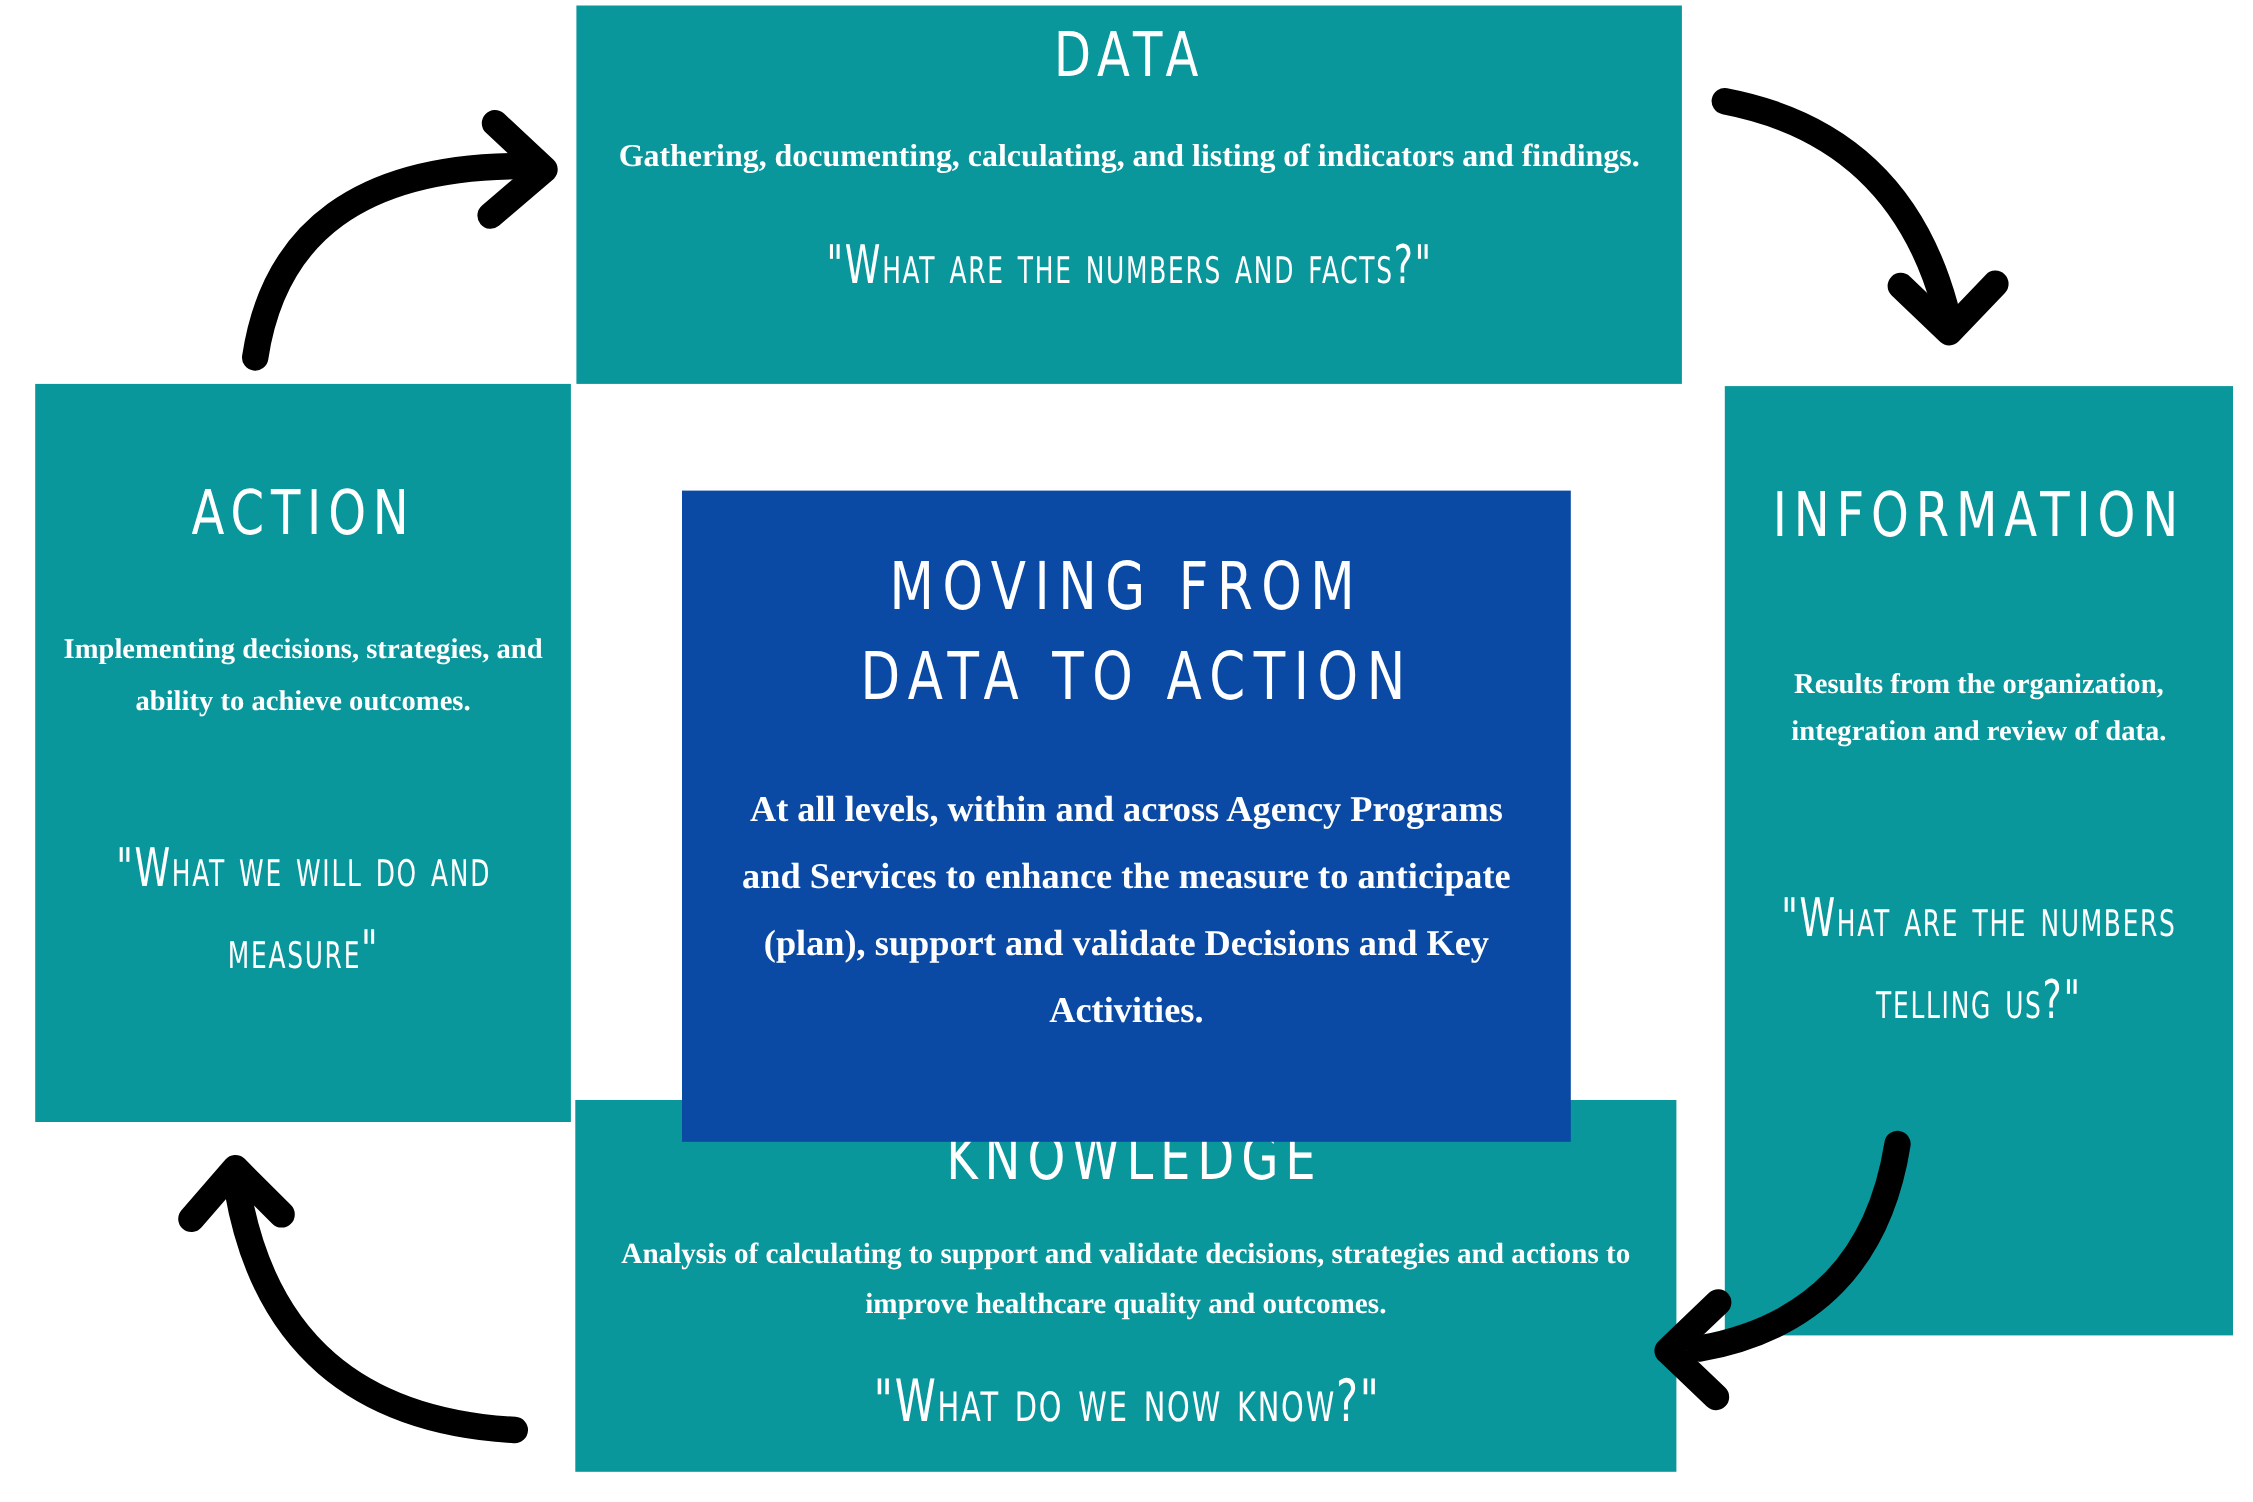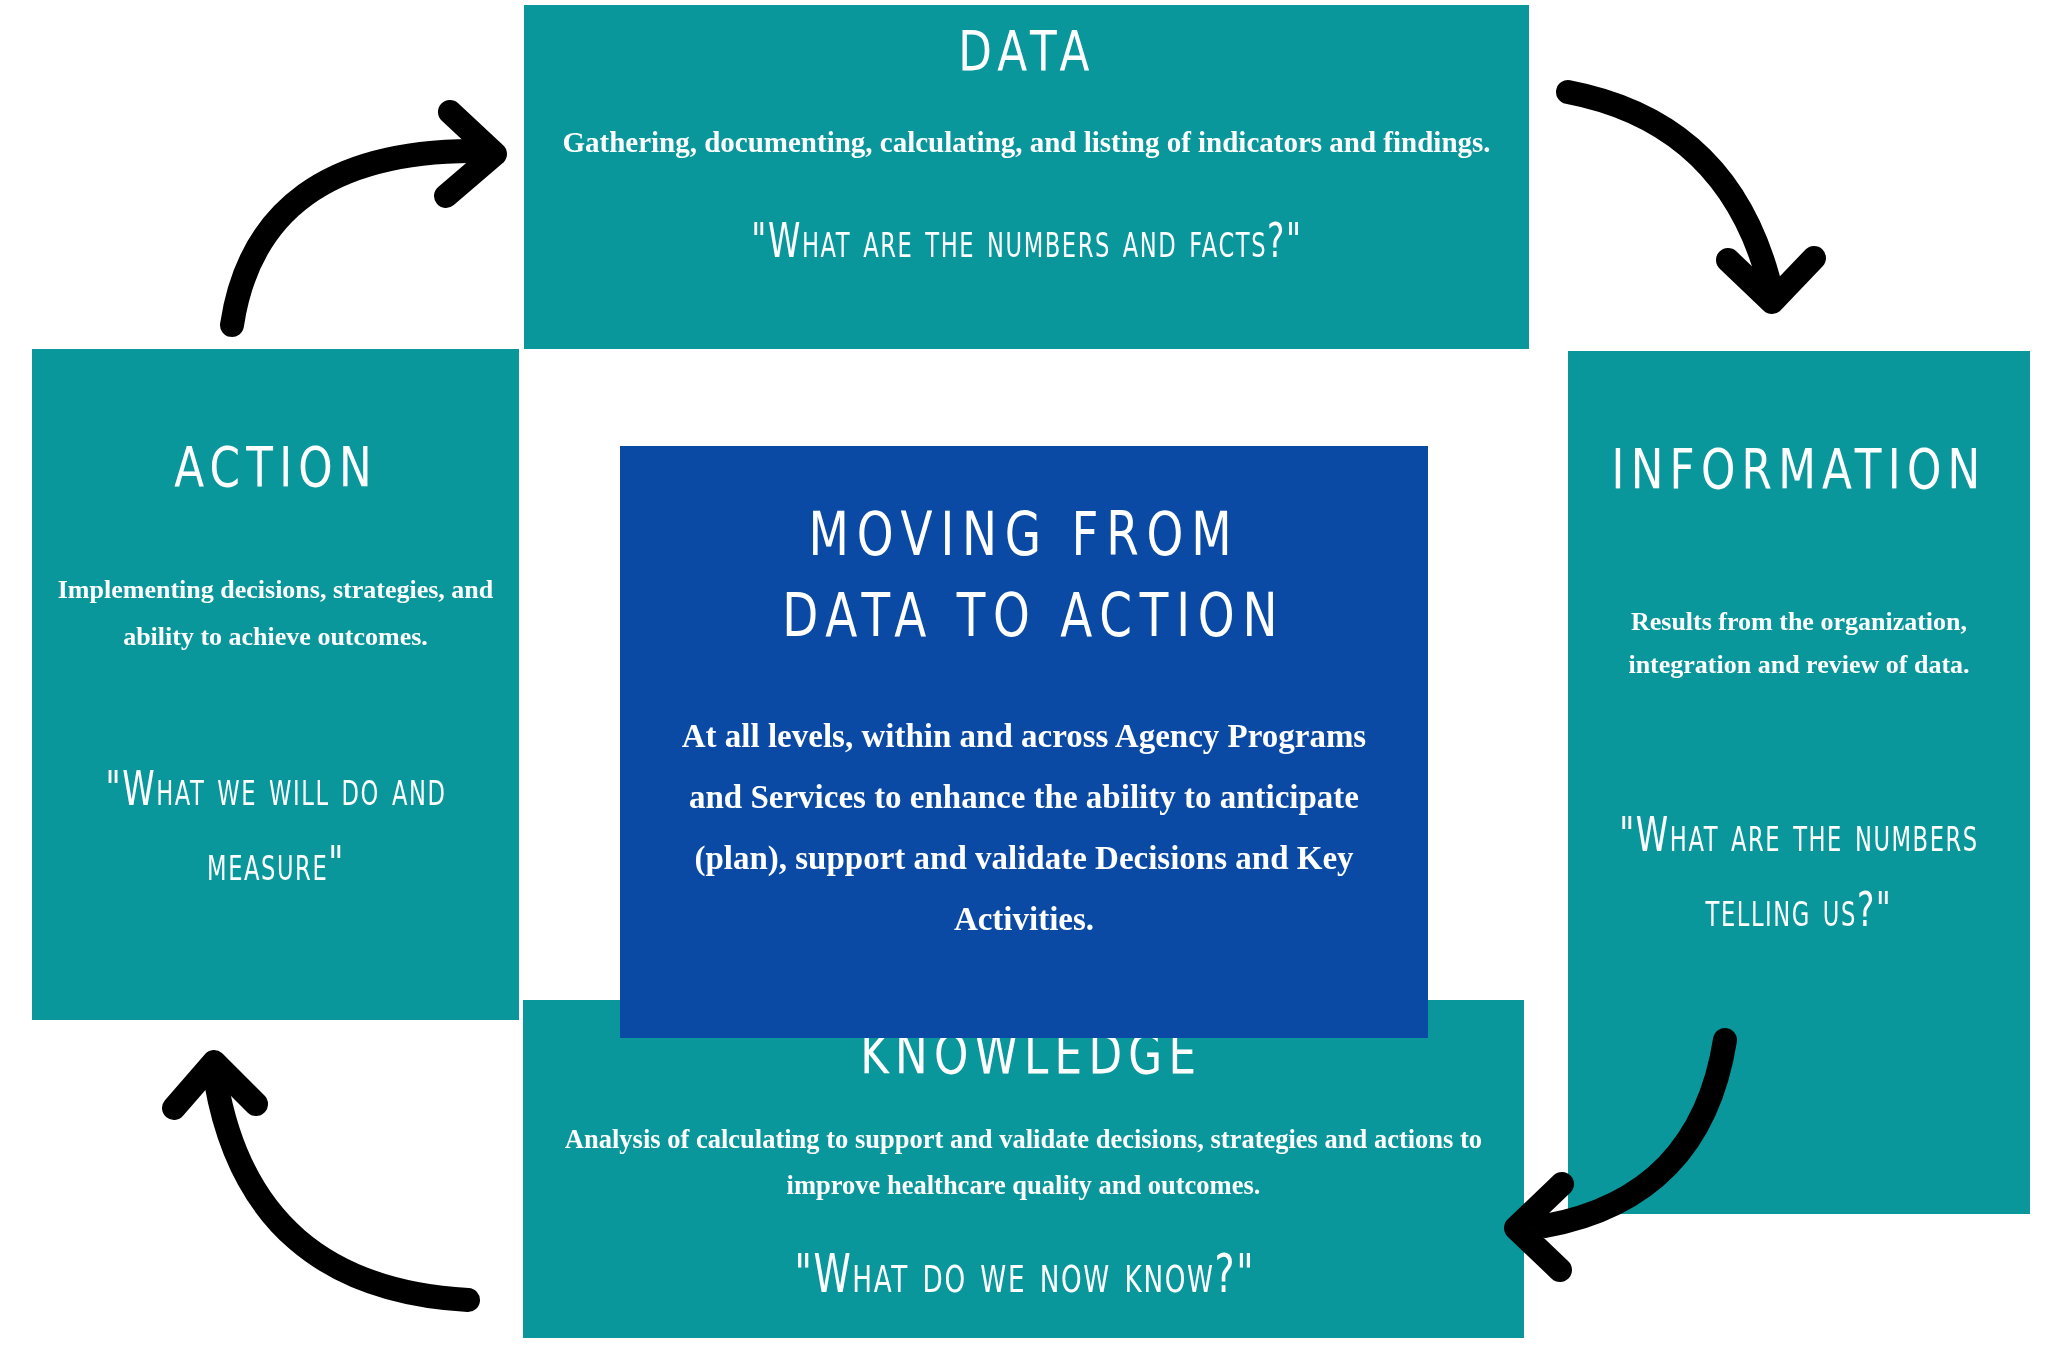--- a/index.html
+++ b/index.html
@@ -108,21 +108,21 @@
 
   <div class="box teal box-knowledge">
     <div class="title squeeze">KNOWLEDGE</div>
     <div class="body-text">Analysis of calculating to support and validate  decisions, strategies and actions to improve healthcare quality and outcomes.</div>
     <div class="quote squeeze">"What do we now know?"</div>
   </div>
 
   <div class="box blue box-center">
     <div class="title squeeze">MOVING FROM</div>
     <div class="title squeeze">DATA TO ACTION</div>
-    <div class="body-text">At all levels, within and across  Agency Programs and Services to  enhance the ability to anticipate (plan), support and validate  Decisions and Key Activities.</div>
+    <div class="body-text">At all levels, within and across  Agency Programs and Services to  enhance the measure to anticipate (plan), support and validate  Decisions and Key Activities.</div>
   </div>
 
   <svg class="arrows" viewBox="0 0 2048 1365">
     <g>
       <path d="M 232 325 Q 258 152 472 151"></path>
       <path d="M 450 112 L 495 154 L 446 196"></path>
     </g>
     <g>
       <path d="M 1568 92 Q 1725 122 1768 278"></path>
       <path d="M 1728 260 L 1772 302 L 1814 258"></path>

